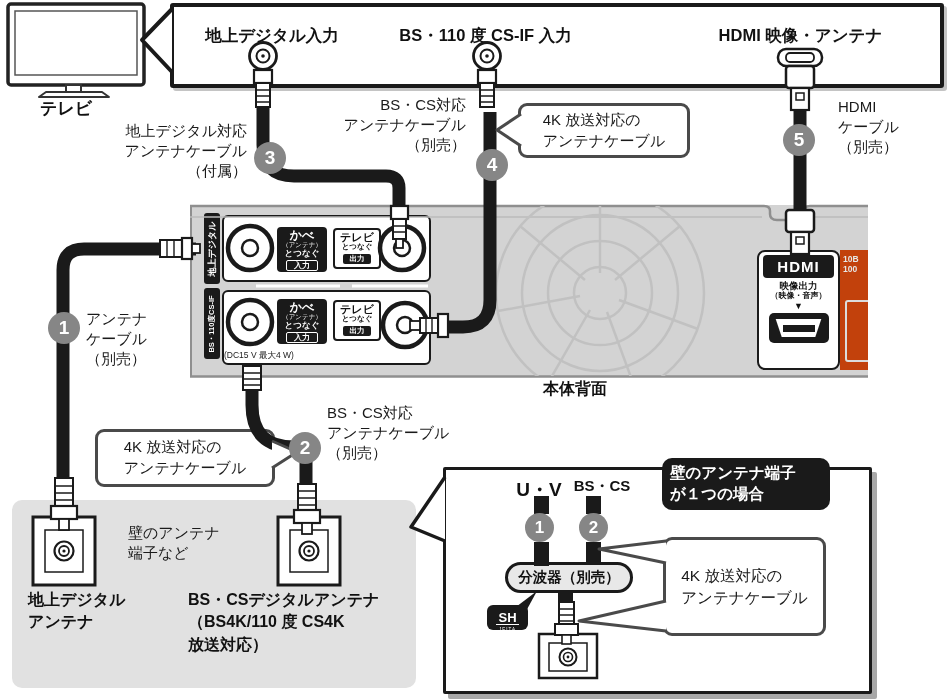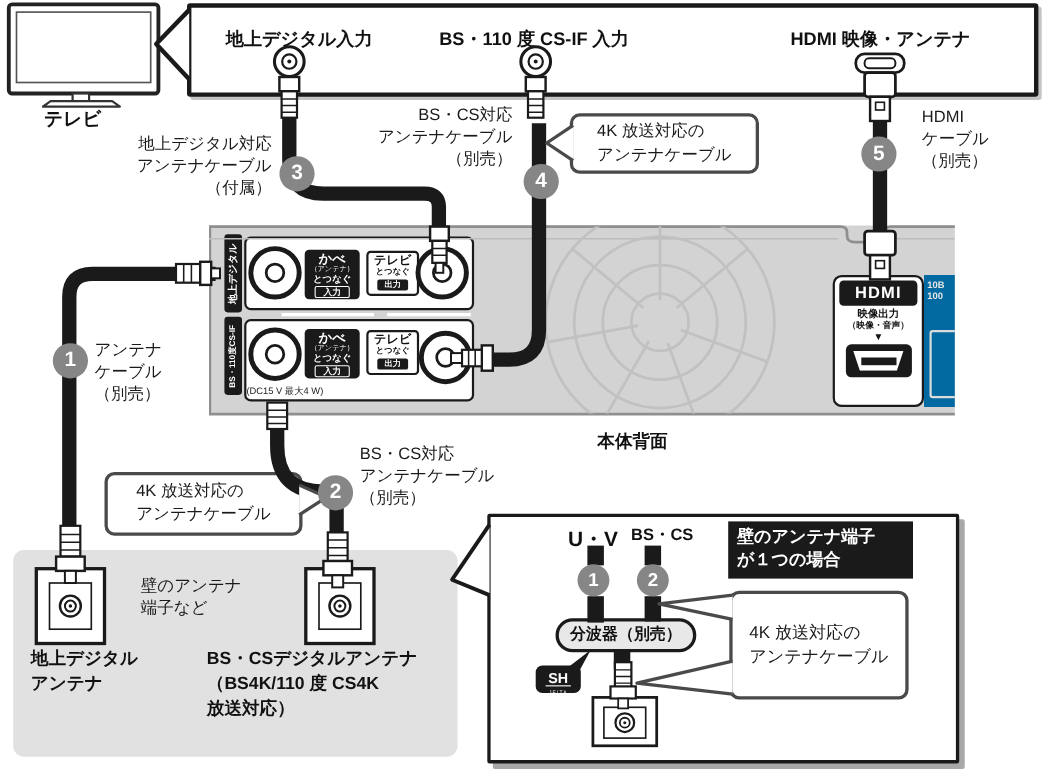--- a/index.html
+++ b/index.html
@@ -40,28 +40,28 @@
              border-radius:8px;box-sizing:border-box;}
   .hdmilogo{margin:3px 4px 0;height:23px;background:#1a1a1a;border-radius:4px;color:#fff;
             font-weight:bold;font-size:15px;letter-spacing:1px;text-align:center;line-height:23px;}
   .ho1{font-size:9.5px;font-weight:bold;text-align:center;margin-top:2px;line-height:11px;}
   .ho2{font-size:8px;font-weight:bold;text-align:center;line-height:10px;}
   .hoarr{font-size:9px;text-align:center;line-height:10px;}
   .hport{position:relative;width:60px;height:30px;margin:2px auto 0;background:#1a1a1a;border-radius:5px;}
   .hport .trap{position:absolute;left:0;top:0;right:0;bottom:0;background:#fff;
                clip-path:polygon(12% 20%,88% 20%,78% 80%,22% 80%);}
   .hport .slot{position:absolute;left:14px;top:12px;width:32px;height:7px;background:#1a1a1a;}
-  .lan{left:840px;top:250px;width:28px;height:120px;background:#0369a1;overflow:hidden;}
+  .lan{left:840px;top:250px;width:28px;height:120px;background:#c2410c;overflow:hidden;}
   .lantxt{position:absolute;left:3px;top:4px;font-size:8.5px;font-weight:bold;color:#e6e6e6;line-height:10px;}
   .lanport{position:absolute;left:5px;top:50px;width:40px;height:58px;border:2.5px solid #dcdcdc;border-radius:3px;}
   
   .wallbox{left:12px;top:500px;width:404px;height:188px;background:#e1e1e1;border-radius:10px;}
   .insetbox{left:443px;top:467px;width:423px;height:221px;background:#fff;border:3.5px solid #1a1a1a;
             border-radius:2px;box-shadow:5px 5px 0 #a8a8a8;box-sizing:content-box;}
-  .insettitle{left:662px;top:474px;width:168px;background:#1a1a1a;border-radius:0;color:#fff;
+  .insettitle{left:662px;top:458px;width:168px;background:#1a1a1a;border-radius:10px;color:#fff;
               font-size:15.5px;font-weight:bold;line-height:1.35;padding:5px 8px;box-sizing:border-box;}
   .pill{left:505px;top:562px;width:122px;height:25px;background:#e8e8e8;border:3px solid #1a1a1a;
         border-radius:16px;font-size:14.5px;font-weight:bold;text-align:center;line-height:25px;}
   .shbadge{left:487px;top:605px;width:41px;height:25px;background:#1a1a1a;border-radius:6px;color:#fff;
            text-align:center;box-sizing:border-box;padding-top:3px;}
   .sh1{display:inline-block;font-size:13px;font-weight:bold;line-height:13px;border-bottom:1.5px solid #fff;padding:0 2px;}
   .sh2{font-size:4.5px;letter-spacing:1px;line-height:7px;}
   .bubble{position:absolute;background:#fff;border:3px solid #4a4a4a;border-radius:9px;display:flex;
           align-items:center;justify-content:center;font-size:15px;line-height:1.38;z-index:2;color:#1a1a1a;}
   .num{position:absolute;width:32px;height:32px;border-radius:50%;background:#868686;color:#fff;
@@ -129,21 +129,21 @@
         <div class="slot"></div>
     </div>
   </div>
 
   <div class="abs lan">
     <div class="lantxt pre">10B
 100</div>
     <div class="lanport"></div>
   </div>
 
-  <div class="abs b tc" style="left:500px;top:379px;width:150px;font-size:16px;margin-top:12px;">本体背面</div>
+  <div class="abs b tc" style="left:500px;top:379px;width:150px;font-size:16px;">本体背面</div>
 
   <div class="abs wallbox"></div>
   <div class="abs lbl pre" style="left:128px;top:523px;">壁のアンテナ
 端子など</div>
   <div class="abs b pre" style="left:28px;top:589px;font-size:16px;line-height:1.4;">地上デジタル
 アンテナ</div>
   <div class="abs b pre" style="left:188px;top:589px;font-size:16px;line-height:1.4;">BS・CSデジタルアンテナ
 （BS4K/110 度 CS4K
 放送対応）</div>
 

